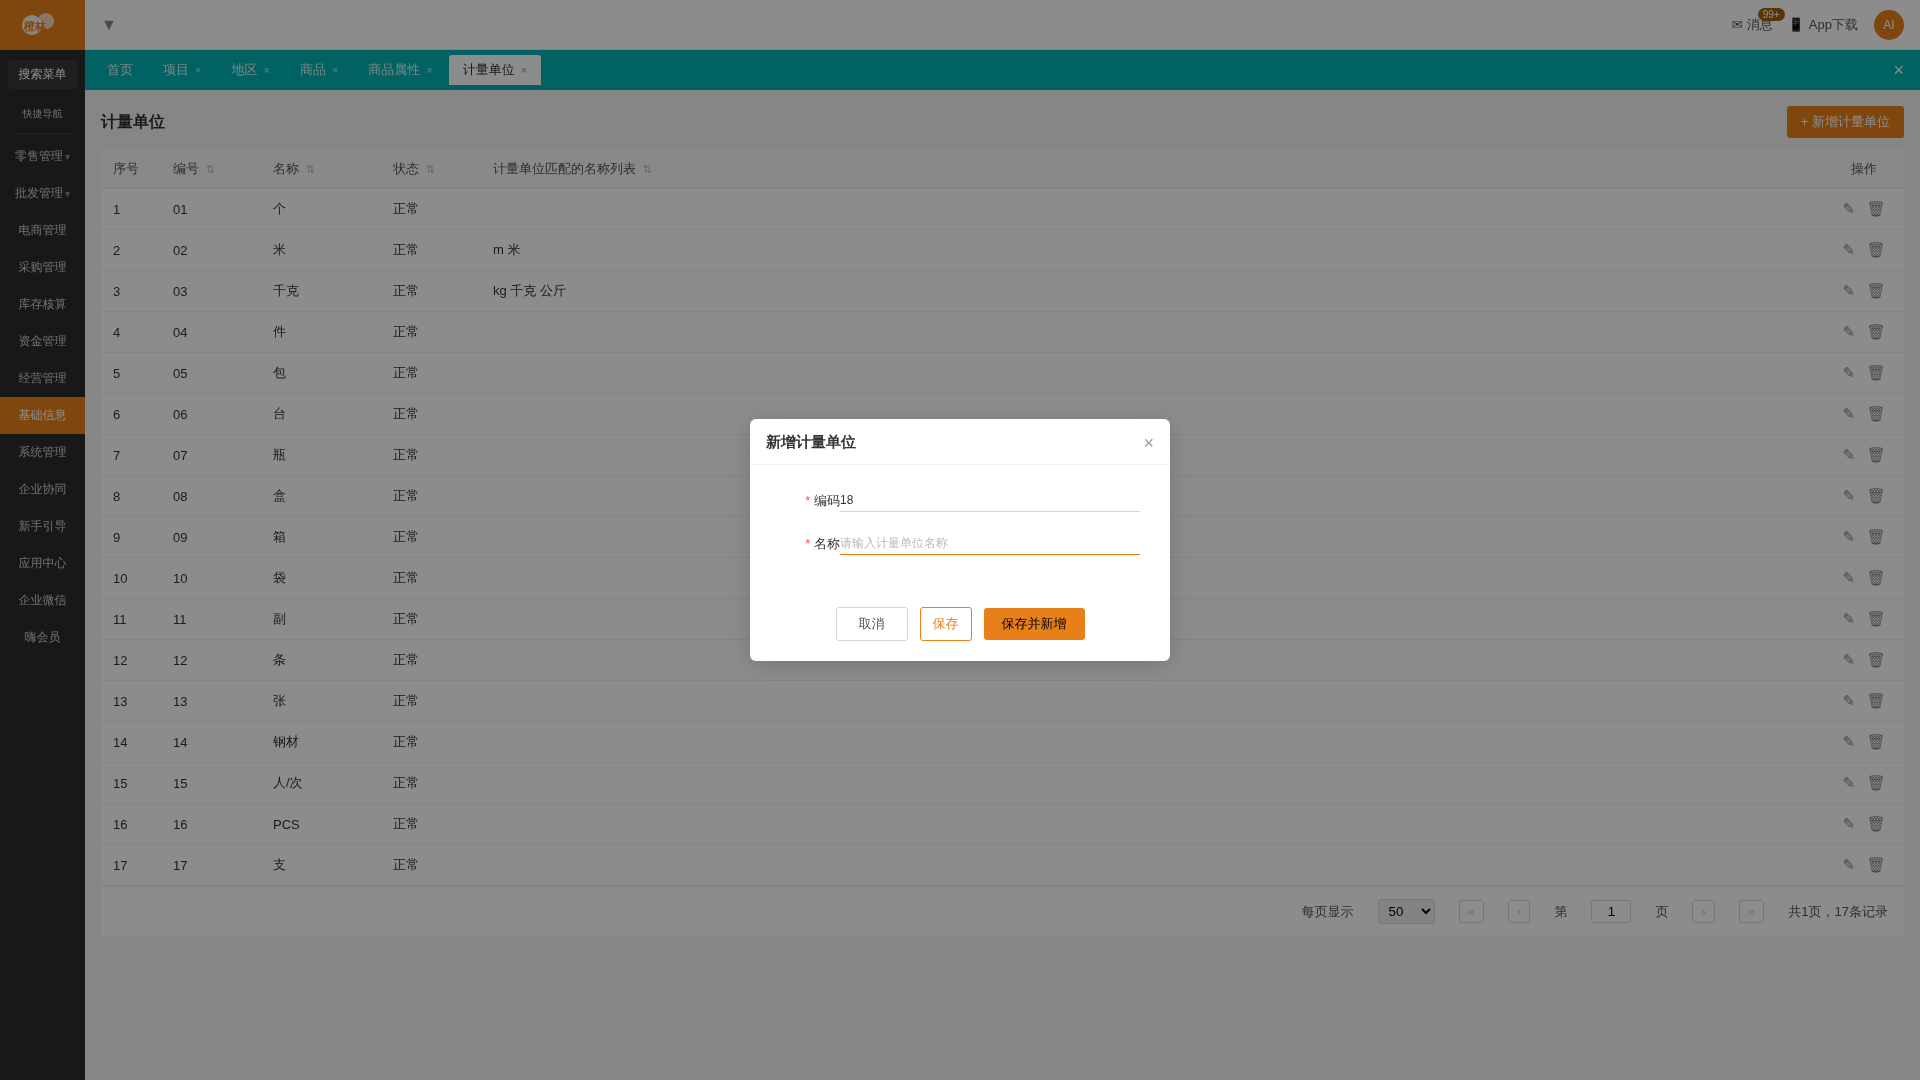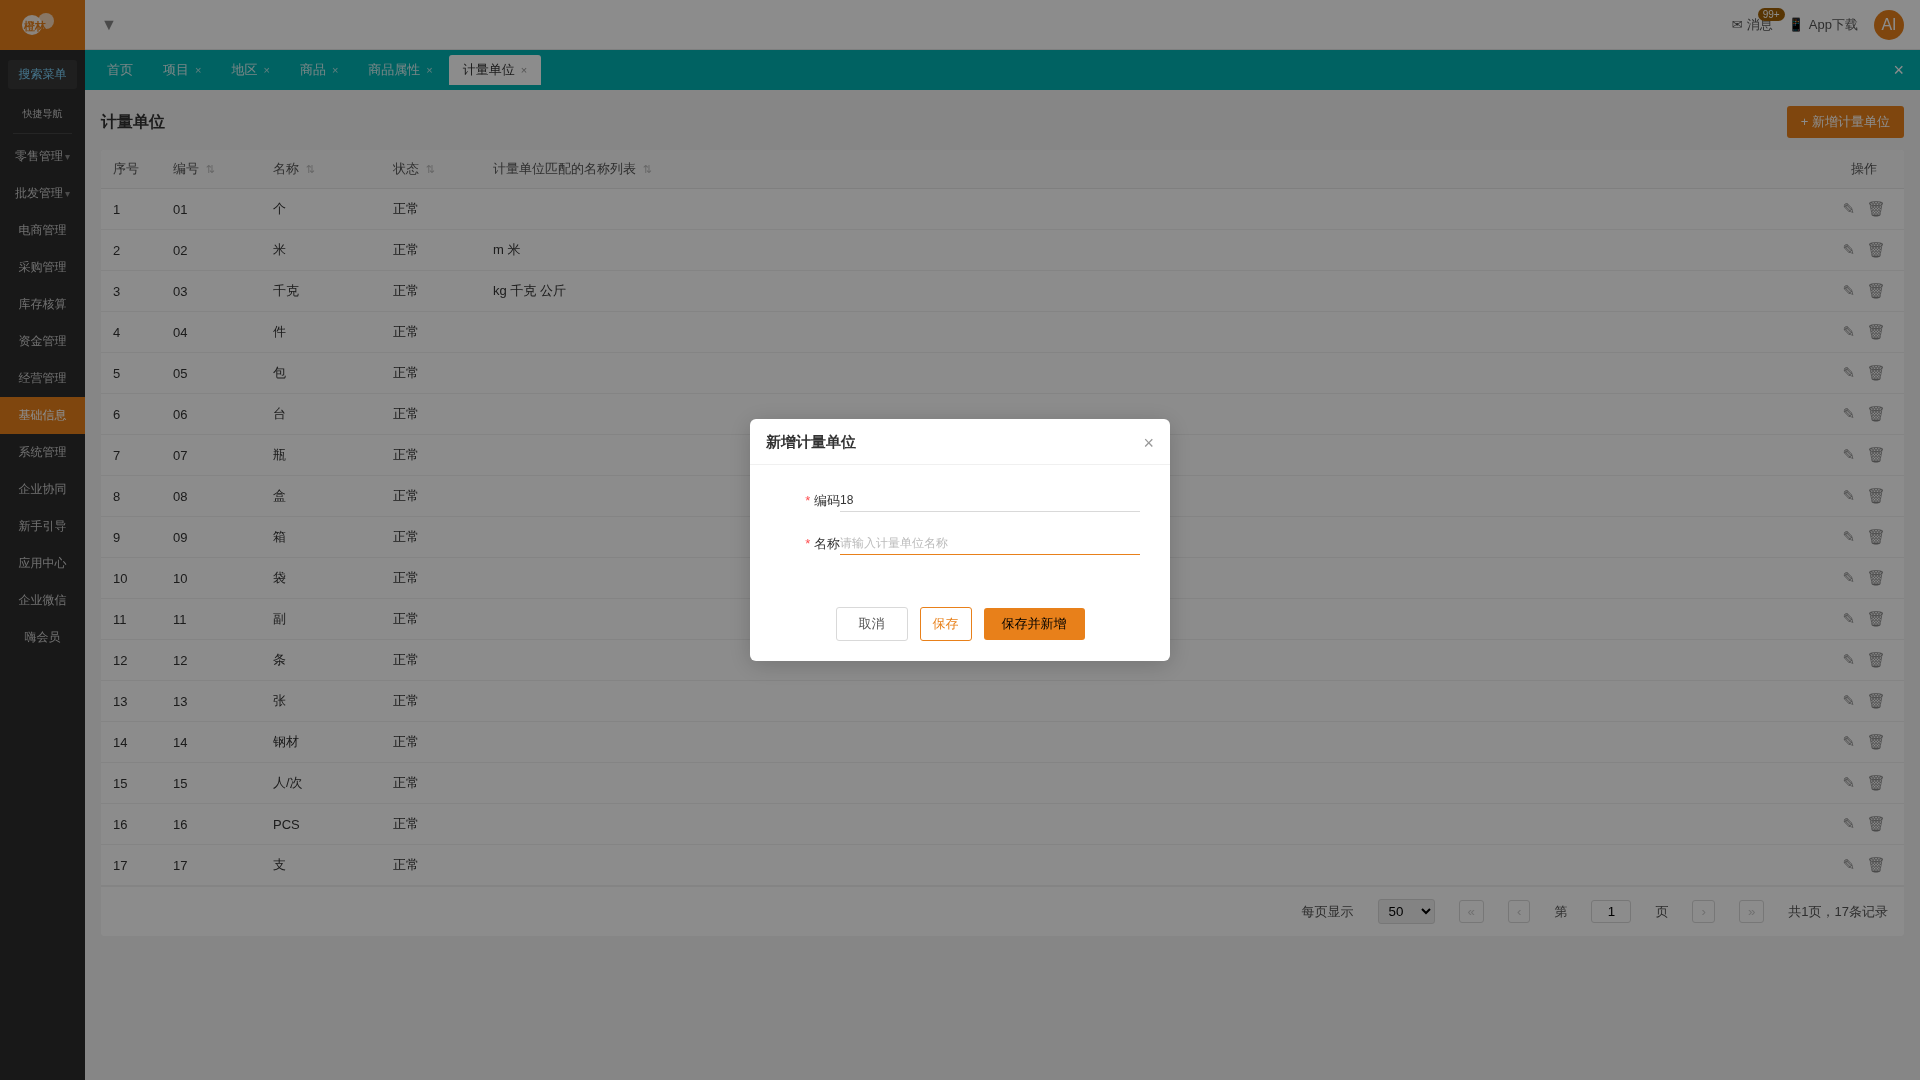--- a/index.html
+++ b/index.html
@@ -3,41 +3,41 @@
   <meta charset="utf-8">
   <style>
     * { margin: 0; padding: 0; box-sizing: border-box; }
     body { font-family: "Microsoft YaHei", "SimHei", sans-serif; font-size: 13px; background: #f0f2f5; width: 1920px; height: 1080px; overflow: hidden; display: flex; }
 
     
     .sidebar { width: 85px; background: #2c2c2c; height: 1080px; display: flex; flex-direction: column; align-items: center; flex-shrink: 0; }
     .sidebar-logo { width: 85px; height: 50px; background: #e8801a; display: flex; align-items: center; justify-content: center; }
     .sidebar-logo-img { width: 60px; height: 36px; background: #e8801a; display: flex; align-items: center; justify-content: center; color: white; font-size: 12px; font-weight: bold; }
     .sidebar-search { width: 100%; padding: 10px 8px; }
-    .sidebar-search-btn { width: 100%; background: #3a3a3a; border: none; color: #7dd3fc; padding: 6px 4px; border-radius: 3px; cursor: pointer; font-size: 12px; text-align: center; }
+    .sidebar-search-btn { width: 100%; background: #3a3a3a; border: none; color: #ffffff; padding: 6px 4px; border-radius: 3px; cursor: pointer; font-size: 12px; text-align: center; }
     .sidebar-nav-btn { width: 100%; padding: 8px 4px; text-align: center; color: #ccc; font-size: 10px; cursor: pointer; }
     .sidebar-divider { width: 70%; height: 1px; background: #444; margin: 4px 0; }
     .sidebar-item { width: 100%; padding: 10px 4px; text-align: center; color: #ccc; font-size: 12px; cursor: pointer; }
     .sidebar-item.active { background: #e8801a; color: white; }
     .sidebar-item-group { width: 100%; }
     .sidebar-item-group .sidebar-item { display: flex; align-items: center; justify-content: center; gap: 2px; }
     .sidebar-item-arrow { font-size: 10px; color: #888; }
 
     
     .main { flex: 1; display: flex; flex-direction: column; height: 1080px; overflow: hidden; }
 
     
     .topbar { height: 50px; background: #fff; display: flex; align-items: center; justify-content: space-between; padding: 0 16px; border-bottom: 1px solid #e8e8e8; flex-shrink: 0; }
     .topbar-left { display: flex; align-items: center; gap: 8px; }
     .topbar-expand { color: #888; font-size: 16px; cursor: pointer; }
     .topbar-right { display: flex; align-items: center; gap: 16px; }
     .topbar-msg { display: flex; align-items: center; gap: 4px; color: #555; font-size: 13px; cursor: pointer; position: relative; }
     .topbar-badge { background: #a16207; color: white; border-radius: 10px; font-size: 10px; padding: 1px 5px; position: absolute; top: -8px; right: -12px; }
     .topbar-app { display: flex; align-items: center; gap: 4px; color: #555; font-size: 13px; cursor: pointer; }
-    .topbar-avatar { width: 30px; height: 30px; background: #e8801a; border-radius: 50%; display: flex; align-items: center; justify-content: center; color: white; font-size: 16px; cursor: pointer; }
+    .topbar-avatar { width: 30px; height: 30px; background: #e8801a; border-radius: 50%; display: flex; align-items: center; justify-content: center; color: white; font-size: 12px; cursor: pointer; }
 
     
     .tabs { height: 40px; background: #00b2b2; display: flex; align-items: center; padding: 0 8px; gap: 2px; flex-shrink: 0; }
     .tab { display: flex; align-items: center; gap: 6px; padding: 6px 14px; border-radius: 3px 3px 0 0; font-size: 13px; cursor: pointer; color: rgba(255,255,255,0.85); background: transparent; }
     .tab.active { background: #fff; color: #333; }
     .tab-close { font-size: 11px; color: rgba(255,255,255,0.7); cursor: pointer; }
     .tab.active .tab-close { color: #999; }
     .tabs-close-all { margin-left: auto; color: white; cursor: pointer; font-size: 18px; padding: 4px 8px; }
 
     

